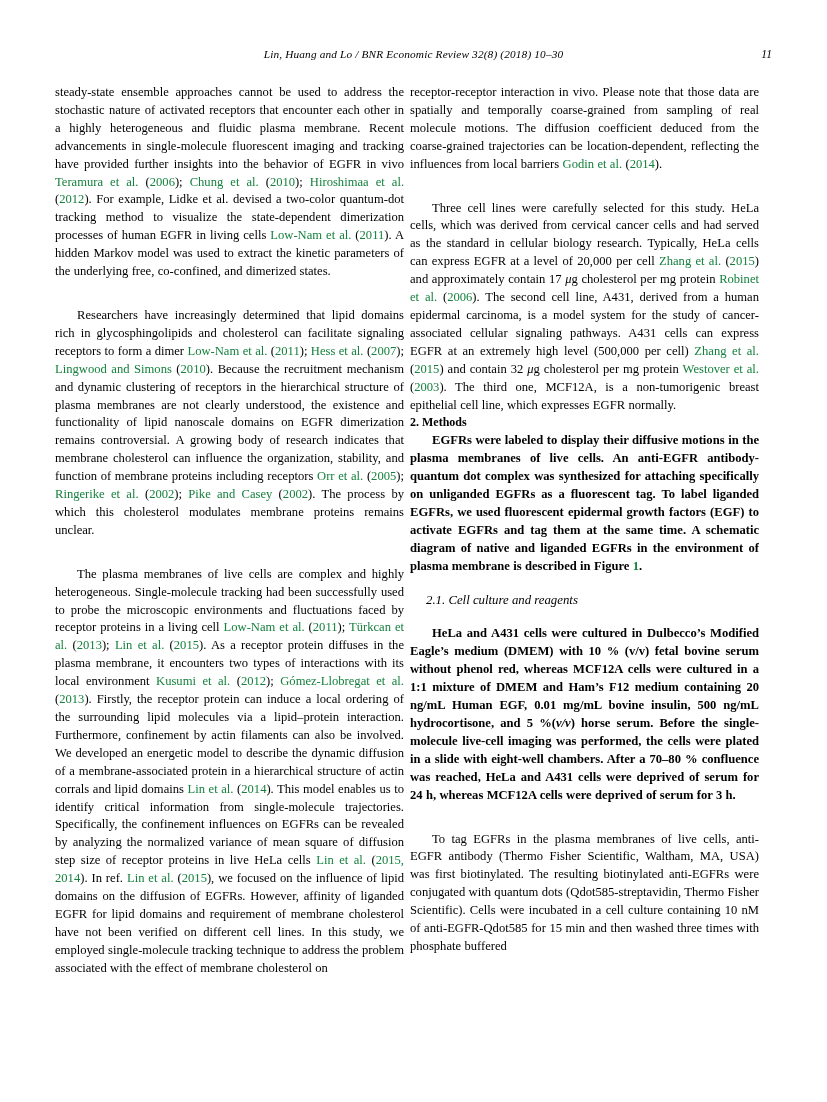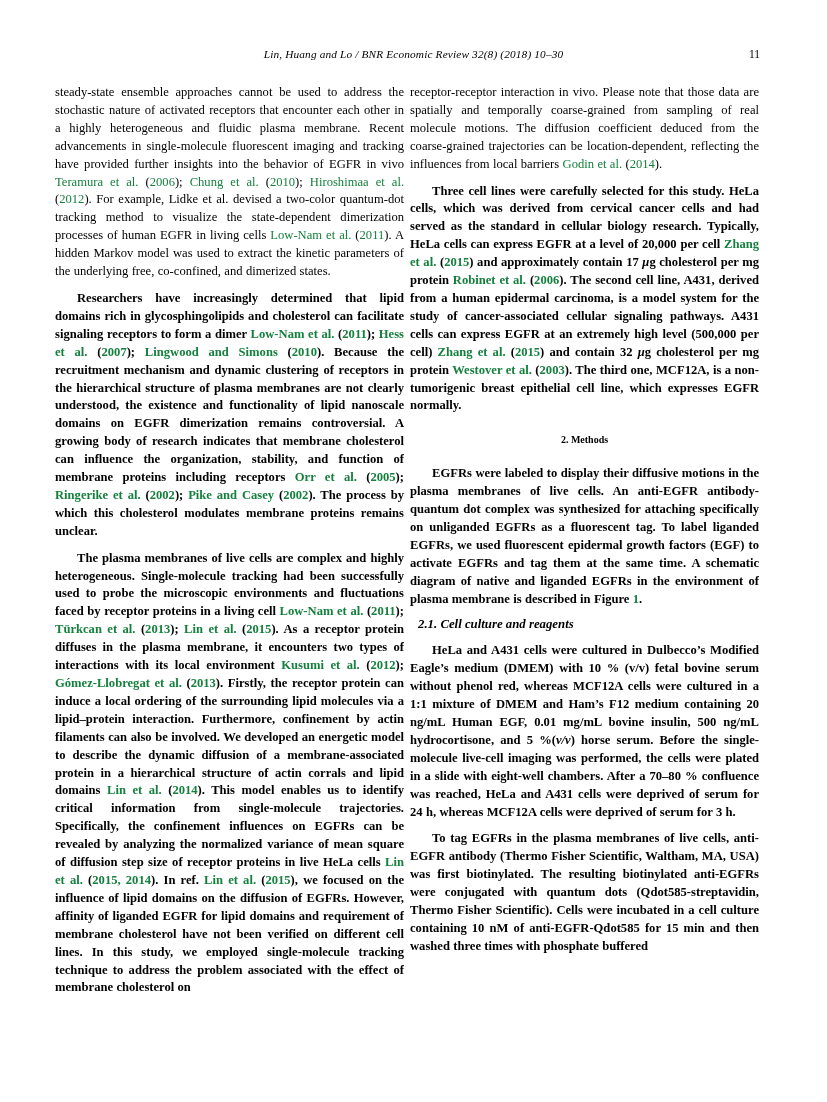--- a/index.html
+++ b/index.html
@@ -35,23 +35,24 @@
     position: absolute;
     left: 0; right: 0;
     text-align: center;
     font-style: italic;
     font-size: 11.3px;
     letter-spacing: 0.15px;
     white-space: nowrap;
   }
   .runhead .rh-folio {
     position: absolute;
-    right: 12px;
+    right: 0;
     top: 0;
     font-size: 11.5px;
+    font-style: italic;
   }
   
   .cols {
     position: absolute;
     left: 55px;
     top: 84px;
     width: 717px;
     height: 990px;
     display: flex;
     flex-direction: row;
@@ -66,37 +67,36 @@
     margin: 0;
     text-align: justify;
     text-justify: inter-word;
     font-size: 12.6px;
     line-height: 17.9px;
     text-indent: 0;
     hyphens: none;
     word-spacing: 0.2px;
   }
   p.para + p.para {
-    margin-top: 9px;
-    font-weight: bold;
+    margin-top: 26px;
   }
   p.indent {
     text-indent: 22px;
   }
   h2.sec {
-    margin: 16px;
-    font-size: 10px;
+    margin: 0;
+    font-size: 12px;
     font-weight: bold;
     line-height: 17.9px;
-    text-align: center;
+    text-align: left;
   }
   h3.subsec {
-    margin: 8px;
+    margin: 16px;
     font-size: 12.8px;
-    font-weight: bold;
+    font-weight: normal;
     font-style: italic;
     line-height: 17.9px;
     text-align: left;
   }
   .sec-gap-top { margin-top: 20px; }
   .sec-gap-bot { margin-top: 17px; font-weight: bold; }
   a.cite, .cite {
     color: #15803d;
     text-decoration: none;
   }

